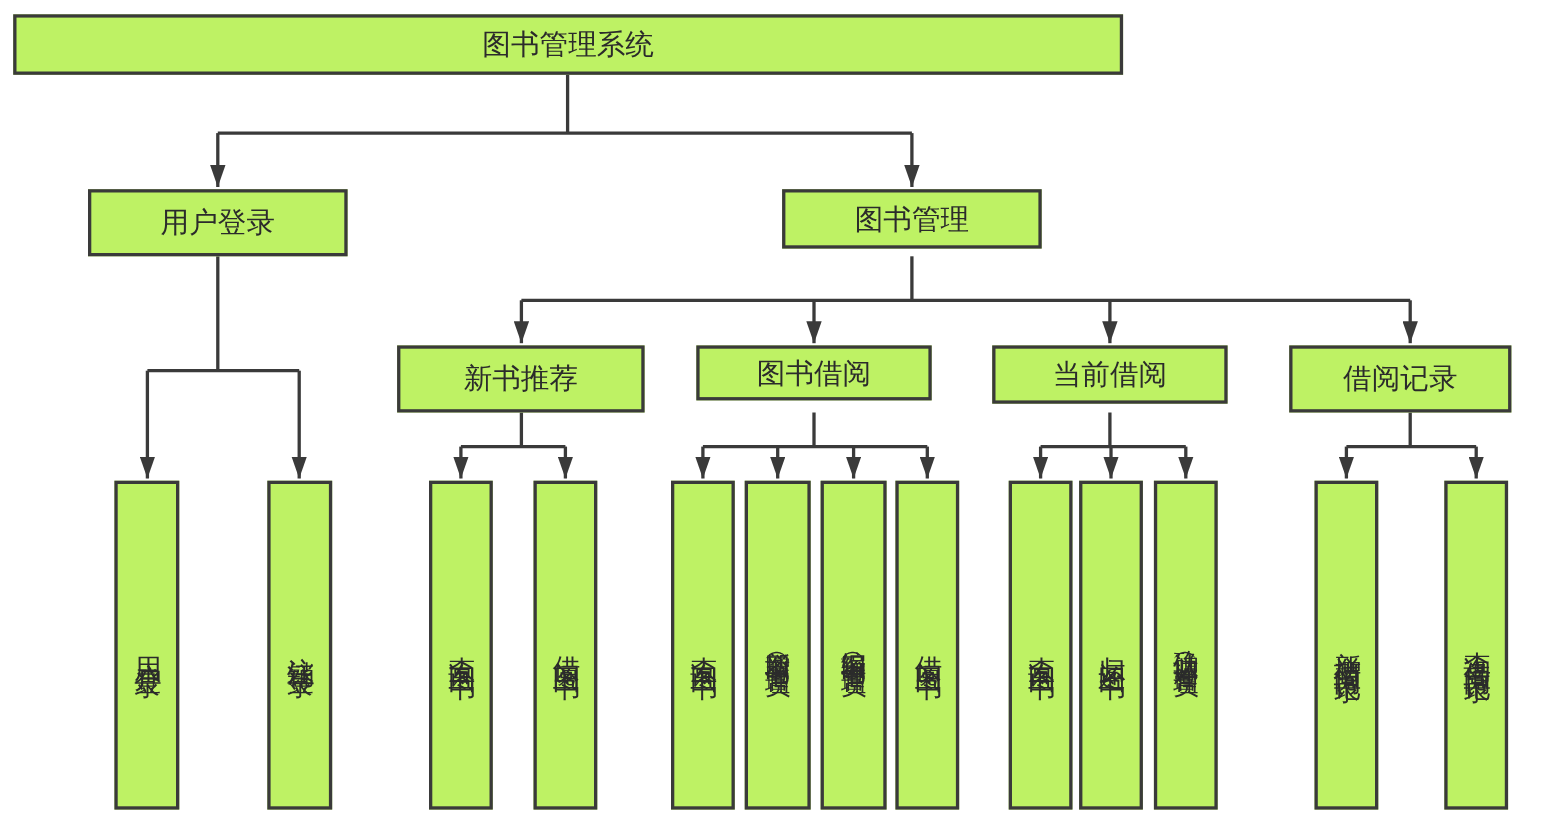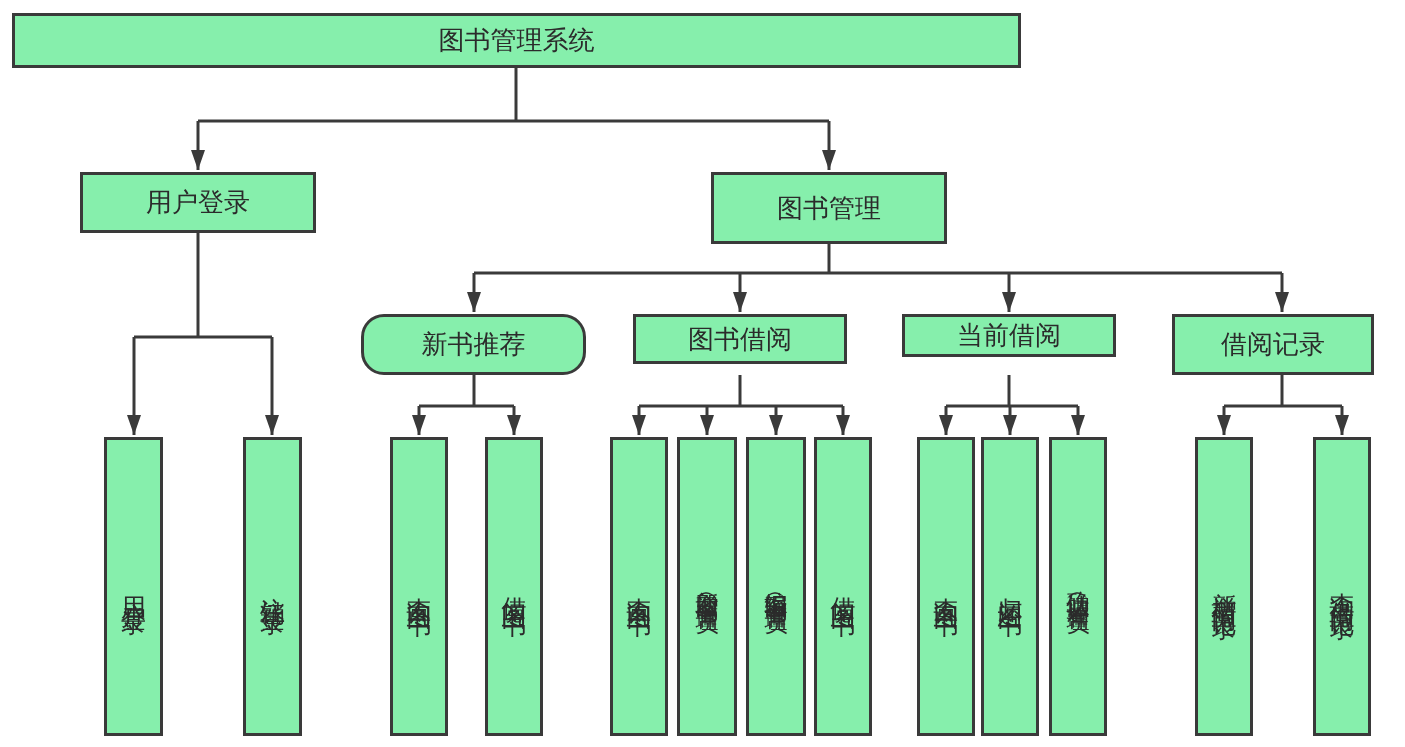--- a/index.html
+++ b/index.html
@@ -8,21 +8,21 @@
     width:1405px;height:747px;
     background:#ffffff;
     font-family:"Liberation Sans","DejaVu Sans",sans-serif;
     overflow:hidden;
   }
   #wires{position:absolute;left:0;top:0;width:1405px;height:747px;}
   .box{
     position:absolute;
     box-sizing:border-box;
     border:3px solid #3a3a3a;
-    background:#86efac;
+    background:#bef264;
     display:flex;align-items:center;justify-content:center;
     color:#2b2b2b;
     font-size:26px;
     text-align:center;
     white-space:nowrap;
   }
   .vbox{
     writing-mode:vertical-rl;
     text-orientation:mixed;
     letter-spacing:5px;
@@ -94,25 +94,25 @@
       <path d="M1282,375 V406"></path>
       <path d="M1224,406 H1342"></path>
       <path d="M1224,406 V435" marker-end="url(#arw)"></path>
       <path d="M1342,406 V435" marker-end="url(#arw)"></path>
     </g>
   </svg>
 
   <div class="box" style="left:12px;top:13px;width:1009px;height:55px;">图书管理系统</div>
 
   <div class="box" style="left:80px;top:172px;width:236px;height:61px;">用户登录</div>
-  <div class="box" style="left:711px;top:172px;width:236px;height:72px;">图书管理</div>
+  <div class="box" style="left:711px;top:172px;width:236px;height:54px;">图书管理</div>
 
-  <div class="box" style="left:361px;top:314px;width:225px;height:61px;border-radius:23px;">新书推荐</div>
+  <div class="box" style="left:361px;top:314px;width:225px;height:61px;">新书推荐</div>
   <div class="box" style="left:633px;top:314px;width:214px;height:50px;">图书借阅</div>
-  <div class="box" style="left:902px;top:314px;width:214px;height:43px;">当前借阅</div>
+  <div class="box" style="left:902px;top:314px;width:214px;height:53px;">当前借阅</div>
   <div class="box" style="left:1172px;top:314px;width:202px;height:61px;">借阅记录</div>
 
   <div class="box vbox" style="left:104px;top:437px;width:59px;height:299px;">用户登录</div>
   <div class="box vbox" style="left:243px;top:437px;width:59px;height:299px;">注销登录</div>
 
   <div class="box vbox" style="left:390px;top:437px;width:58px;height:299px;">查询图书</div>
   <div class="box vbox" style="left:485px;top:437px;width:58px;height:299px;">借阅图书</div>
 
   <div class="box vbox" style="left:610px;top:437px;width:58px;height:299px;">查询图书</div>
   <div class="box vbox tight" style="left:677px;top:437px;width:60px;height:299px;">新增图书（管理员）</div>

